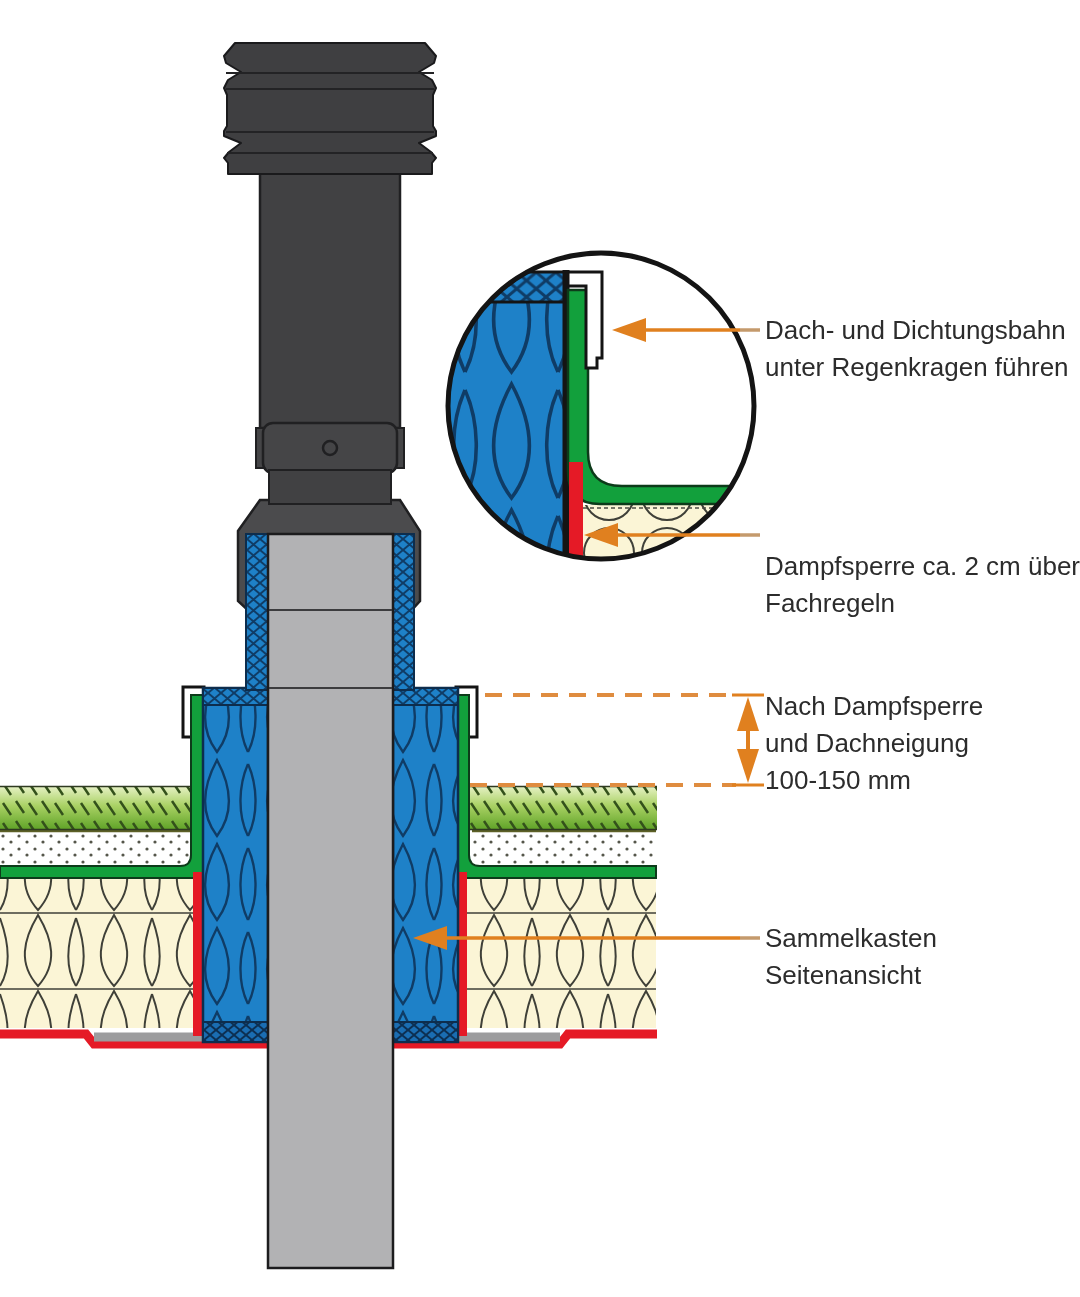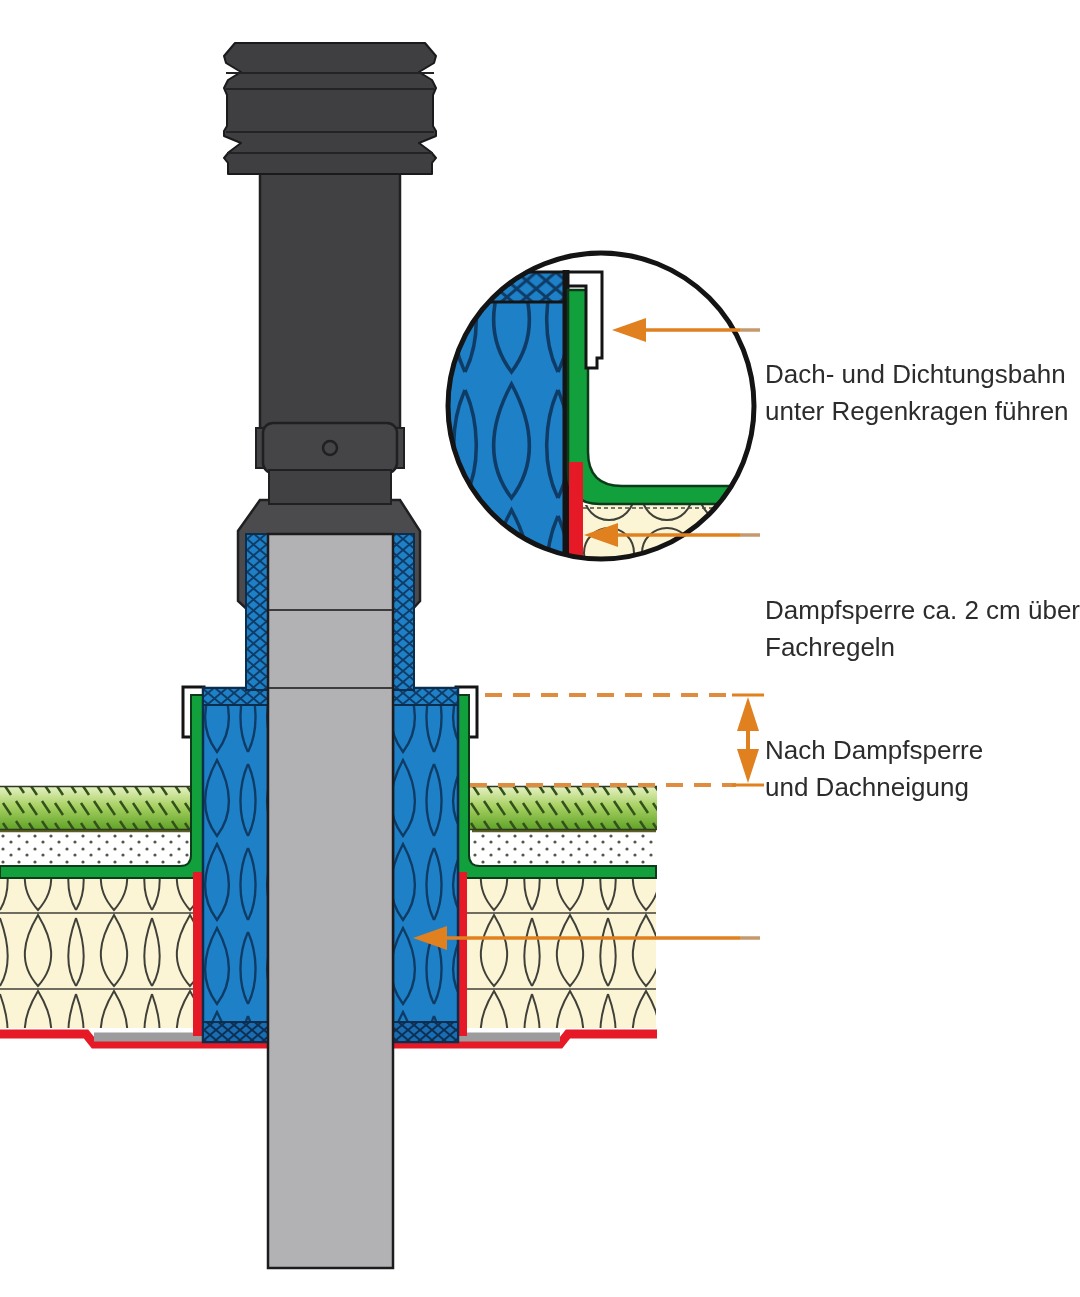--- a/index.html
+++ b/index.html
@@ -1,19 +1,19 @@
 <!DOCTYPE html>
 <html><head>
 <meta charset="utf-8">
 <style>
   html,body{margin:0;padding:0;background:#ffffff;}
   .stage{position:relative;width:1080px;height:1297px;background:#ffffff;overflow:hidden;
          font-family:"Liberation Sans",sans-serif;}
   .stage svg{position:absolute;left:0;top:0;}
-  .lbl{position:absolute;left:765px;color:#2c2c2c;font-size:26px;line-height:37px;white-space:nowrap;margin-top:44px;}
+  .lbl{position:absolute;left:765px;color:#2c2c2c;font-size:26px;line-height:37px;white-space:nowrap;}
   .lbl div{white-space:nowrap;}
 </style>
 </head>
 <body>
 
 <div class="stage">
 <svg width="1080" height="1297" viewBox="0 0 1080 1297">
   <defs>
     <linearGradient id="gradVeg" x1="0" y1="0" x2="0" y2="1">
       <stop offset="0" stop-color="#e7f2c6"></stop>
@@ -187,14 +187,19 @@
   <div>Dach- und Dichtungsbahn</div>
   <div>unter Regenkragen führen</div>
 </div>
 <div class="lbl" style="top:548px">
   <div>Dampfsperre ca. 2 cm über</div>
   <div>Fachregeln</div>
 </div>
 <div class="lbl" style="top:688px">
   <div>Nach Dampfsperre</div>
   <div>und Dachneigung</div>
+  <div>100-150 mm</div>
+</div>
+<div class="lbl" style="top:920px">
+  <div>Sammelkasten</div>
+  <div>Seitenansicht</div>
 </div>
 </div>
 
 </body></html>

